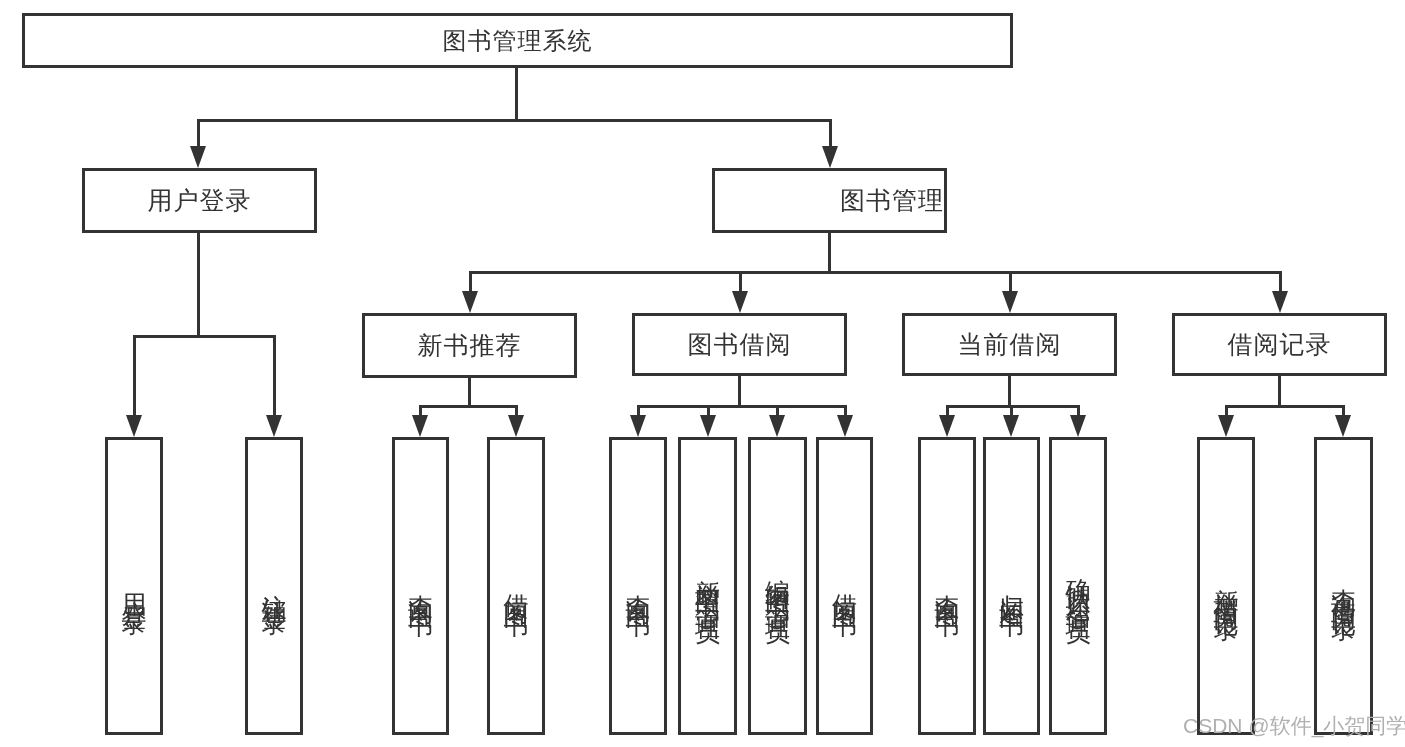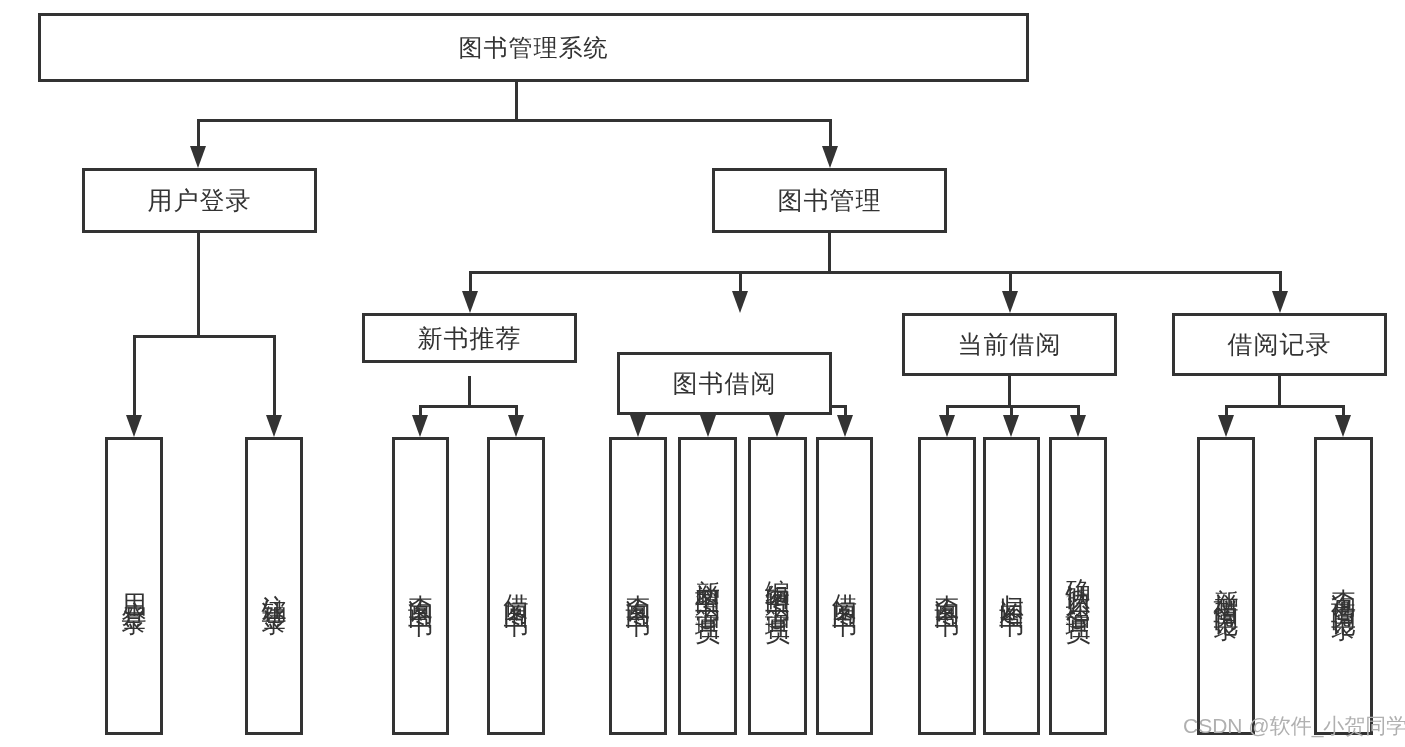--- a/index.html
+++ b/index.html
@@ -49,37 +49,37 @@
     color: #b0b0b0;
     white-space: nowrap;
     z-index: 3;
   }
 </style>
 </head>
 <body>
 
 <div class="canvas">
 
-  <div class="box root" style="left:22px; top:13px; width:991px; height:69px;margin-left:16px;">
+  <div class="box root" style="left:22px; top:13px; width:991px; height:55px;">
     <span class="hlabel">图书管理系统</span>
   </div>
 
   <div class="box" style="left:82px; top:168px; width:235px; height:65px;">
     <span class="hlabel">用户登录</span>
   </div>
 
-  <div class="box" style="left:712px; top:168px; width:235px; height:65px;">
+  <div class="box" style="left:712px; top:168px; width:235px; height:65px;justify-content:flex-end;">
     <span class="hlabel">图书管理</span>
   </div>
 
-  <div class="box" style="left:362px; top:313px; width:215px; height:50px;">
+  <div class="box" style="left:362px; top:313px; width:215px; height:65px;">
     <span class="hlabel">新书推荐</span>
   </div>
 
-  <div class="box" style="left:617px; top:313px; width:215px; height:63px;margin-top:39px;">
+  <div class="box" style="left:632px; top:313px; width:215px; height:63px;">
     <span class="hlabel">图书借阅</span>
   </div>
 
   <div class="box" style="left:1172px; top:313px; width:215px; height:63px;">
     <span class="hlabel">借阅记录</span>
   </div>
 
   <div class="box" style="left:902px; top:313px; width:215px; height:63px;">
     <span class="hlabel">当前借阅</span>
   </div>

